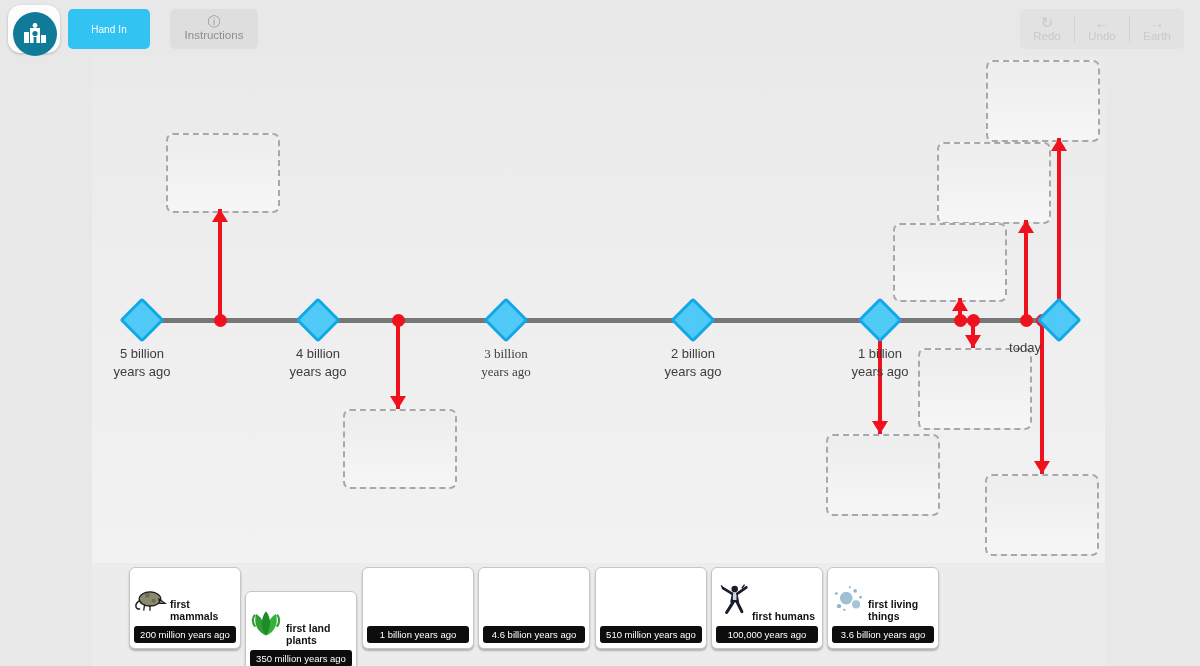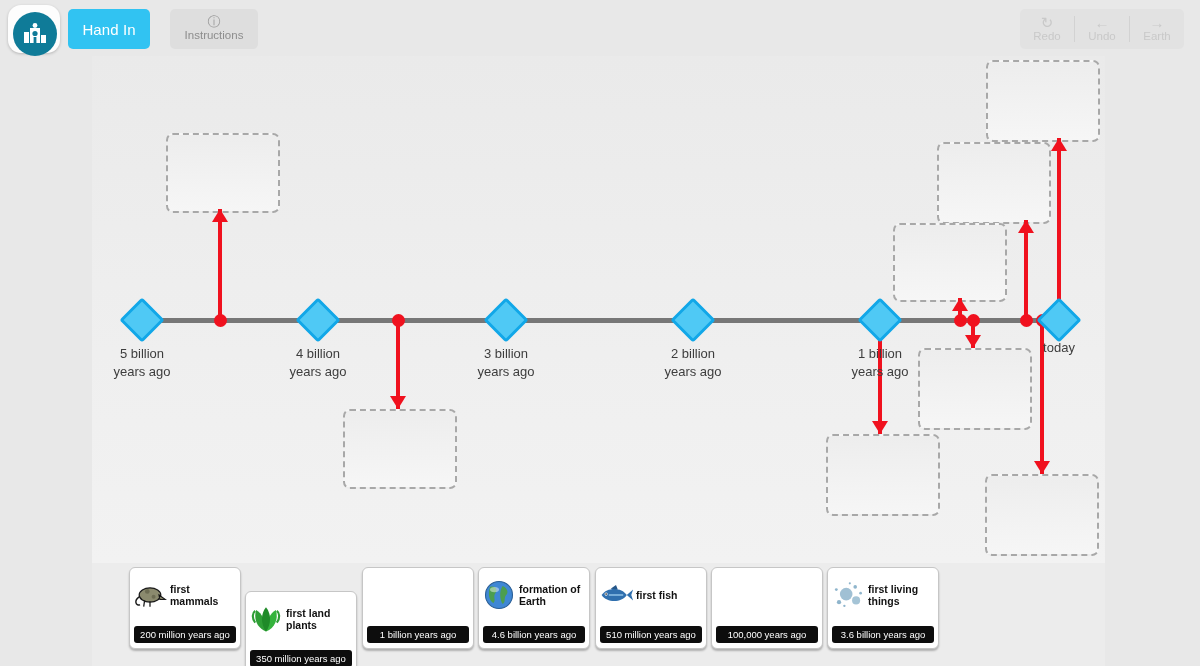--- a/index.html
+++ b/index.html
@@ -26,21 +26,21 @@
   #app-logo{
     position:absolute;left:5px;top:7px;width:44px;height:44px;
     border-radius:50%;background:#0f7b98;
     display:flex;align-items:center;justify-content:center;
   }
   #app-logo svg{display:block;}
 
   #handin-btn{
     position:absolute;left:68px;top:9px;width:82px;height:40px;
     background:#31c3f2;border:none;border-radius:5px;
-    color:#fff;font-size:15px;font-family:"Liberation Sans",sans-serif;
+    color:#fff;font-size:10px;font-family:"Liberation Sans",sans-serif;
     cursor:pointer;letter-spacing:.1px;
   }
   #instructions-btn{
     position:absolute;left:170px;top:9px;width:88px;height:40px;
     background:#dedede;border:none;border-radius:5px;
     color:#8d8d8d;font-size:11.5px;cursor:pointer;
     display:flex;flex-direction:column;align-items:center;justify-content:center;
     gap:1px;line-height:1.1;
   }
   #instructions-btn .ico{font-size:13px;line-height:12px;color:#9b9b9b;}
@@ -108,21 +108,21 @@
     background:#ececec;
   }
   .card{
     position:absolute;top:4px;width:110px;height:80px;
     background:#fff;border:1px solid #c6c6c6;border-radius:6px;
     box-shadow:0 2px 2px rgba(0,0,0,.25);
     cursor:grab;overflow:hidden;
   }
   .card-body{
     position:absolute;left:0;top:0;width:110px;height:54px;
-    display:flex;align-items:center;
+    display:flex;align-items:flex-end;
   }
   .card-ico{
     width:40px;height:46px;flex:0 0 40px;
     display:flex;align-items:center;justify-content:center;
   }
   .card-ico svg{display:block;}
   .card-title{
     flex:1;font-size:10.5px;color:#111;line-height:12px;
     font-weight:bold;padding-right:3px;
   }
@@ -218,36 +218,36 @@
       <div class="tick-label" style="left: -15px; top: 289px;">
         <div>5 billion</div>
         <div>years ago</div>
       </div>
       <div class="diamond" style="left: 210px; top: 248px;"></div>
       <div class="tick-label" style="left: 161px; top: 289px;">
         <div>4 billion</div>
         <div>years ago</div>
       </div>
       <div class="diamond" style="left: 398px; top: 248px;"></div>
-      <div class="tick-label" style="left: 349px; top: 289px;">
+      <div class="tick-label" style="left: 349px; top: 289px; font-family: Liberation Serif, serif;">
         <div>3 billion</div>
         <div>years ago</div>
       </div>
       <div class="diamond" style="left: 585px; top: 248px;"></div>
       <div class="tick-label" style="left: 536px; top: 289px;">
         <div>2 billion</div>
         <div>years ago</div>
       </div>
       <div class="diamond" style="left: 772px; top: 248px;"></div>
       <div class="tick-label" style="left: 723px; top: 289px;">
         <div>1 billion</div>
         <div>years ago</div>
       </div>
       <div class="diamond" style="left: 951px; top: 248px;"></div>
-      <div class="tick-label" style="left: 902px; top: 283px;">
+      <div class="tick-label" style="left: 868px; top: 283px;">
         <div>today</div>
       </div>
     </div>
 </div>
 
 <div id="tray">
     <div class="card" style="left: 37px;">
       <div class="card-body">
         <div class="card-ico">
           <svg width="36" height="40" viewBox="0 0 40 40">
@@ -266,42 +266,34 @@
           </svg>
         </div>
         <div class="card-title">first land plants</div>
       </div>
       <div class="card-date">350 million years ago</div>
     </div>
     <div class="card" style="left: 270px;">
       <div class="card-date">1 billion years ago</div>
     </div>
     <div class="card" style="left: 386px;">
+      <div class="card-date">4.6 billion years ago</div>
+    </div>
+    <div class="card" style="left: 503px;">
+      <div class="card-date">510 million years ago</div>
+    </div>
+    <div class="card" style="left: 619px;">
       <div class="card-body">
         <div class="card-ico">
           <svg width="36" height="40" viewBox="0 0 40 40">
-            <use href="#ic-earth"></use>
+            <use href="#ic-human"></use>
           </svg>
         </div>
-        <div class="card-title">formation of Earth</div>
-      </div>
-      <div class="card-date">4.6 billion years ago</div>
-    </div>
-    <div class="card" style="left: 503px;">
-      <div class="card-body">
-        <div class="card-ico">
-          <svg width="36" height="40" viewBox="0 0 40 40">
-            <use href="#ic-fish"></use>
-          </svg>
-        </div>
-        <div class="card-title">first fish</div>
-      </div>
-      <div class="card-date">510 million years ago</div>
-    </div>
-    <div class="card" style="left: 619px;">
+        <div class="card-title">first humans</div>
+      </div>
       <div class="card-date">100,000 years ago</div>
     </div>
     <div class="card" style="left: 735px;">
       <div class="card-body">
         <div class="card-ico">
           <svg width="36" height="40" viewBox="0 0 40 40">
             <use href="#ic-microbes"></use>
           </svg>
         </div>
         <div class="card-title">first living things</div>

